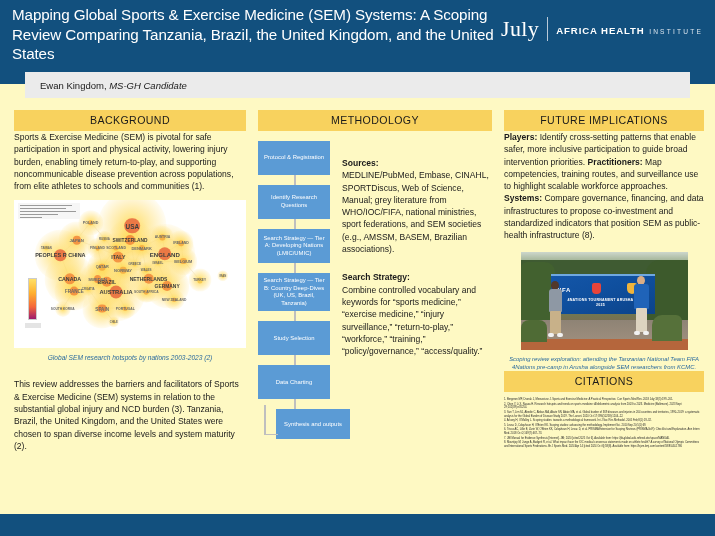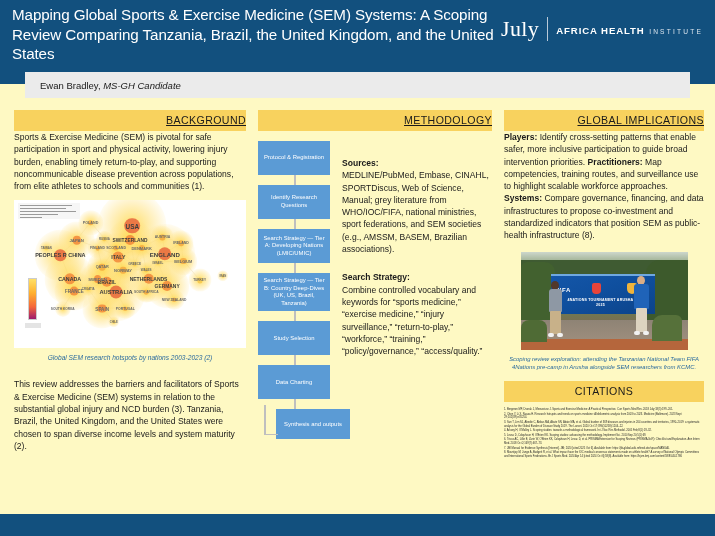--- a/index.html
+++ b/index.html
@@ -80,25 +80,24 @@
   .col { position: absolute; top: 110px; }
   .col-left   { left: 14px;  width: 232px; }
   .col-mid    { left: 258px; width: 234px; }
   .col-right  { left: 504px; width: 200px; }
 
   .section-head {
     background: #f8d25e;
     color: #1a1a1a;
     font-size: 10.6px;
     letter-spacing: 0.4px;
-    text-align: right;
+    text-align: center;
     padding: 5px 0 5px 0;
     height: 21px;
     line-height: 11px;
-    text-decoration: underline;
   }
 
   .body-text {
     font-size: 8.55px;
     line-height: 12.3px;
     color: #1a1a1a;
     text-align: left;
   }
   .body-text b { font-weight: bold; }
 
@@ -246,21 +245,20 @@
     margin-top: 5px;
     font-size: 5.9px;
     font-style: italic;
     color: #2a6a9e;
     line-height: 8.2px;
     text-align: center;
   }
 
   
   .citations-head {
-    margin-top: 10px;
     background: #f8d25e;
     color: #1a1a1a;
     font-size: 10.6px;
     text-align: center;
     padding: 5px 0;
     height: 21px;
     line-height: 11px;
     letter-spacing: 0.4px;
   }
   .cit-list {
@@ -291,21 +289,21 @@
       <span class="duke-divider"></span>
       <span class="duke-ghi">
         <span class="ghi-top">AFRICA HEALTH</span>
         <span class="ghi-bot">INSTITUTE</span>
       </span>
     </div>
   </div>
 
   <div class="author-bar">
     <div class="author-text">
-      <span>Ewan Bradley,</span>
+      <span>Ewan Kingdom,</span>
       <i>MS-GH Candidate</i>
     </div>
   </div>
 
   <div class="col col-left">
     <div class="section-head">BACKGROUND</div>
 
     <div class="body-text pad-t8">Sports &amp; Exercise Medicine (SEM) is pivotal for safe participation in sport and physical activity, lowering injury burden, enabling timely return-to-play, and supporting noncommunicable disease prevention across populations, from elite athletes to schools and communities (1).</div>
 
     <div class="map-fig">
@@ -534,21 +532,21 @@
         </div>
         <div class="body-text pad-t10">
           <b>Search Strategy:</b><br>
           <span>Combine controlled vocabulary and keywords for “sports medicine,” “exercise medicine,” “injury surveillance,” “return-to-play,” “workforce,” “training,” “policy/governance,” “access/quality.”</span>
         </div>
       </div>
     </div>
   </div>
 
   <div class="col col-right">
-    <div class="section-head">GLOBAL IMPLICATIONS</div>
+    <div class="section-head">FUTURE IMPLICATIONS</div>
 
     <div class="body-text pad-t8" id="future-items"><b>Players:</b><span> Identify cross-setting patterns that enable safer, more inclusive participation to guide broad intervention priorities. </span><b>Practitioners:</b><span> Map competencies, training routes, and surveillance use to highlight scalable workforce approaches. </span><b>Systems:</b><span> Compare governance, financing, and data infrastructures to propose co-investment and standardized indicators that position SEM as public-health infrastructure (8). </span></div>
 
     <div class="photo-wrap">
       <div class="photo">
         <div class="ph-sky"></div>
         <div class="ph-hedge-top"></div>
         <div class="ph-hedge-l"></div>
         <div class="ph-hedge-r"></div>
         <div class="ph-ground"></div>

